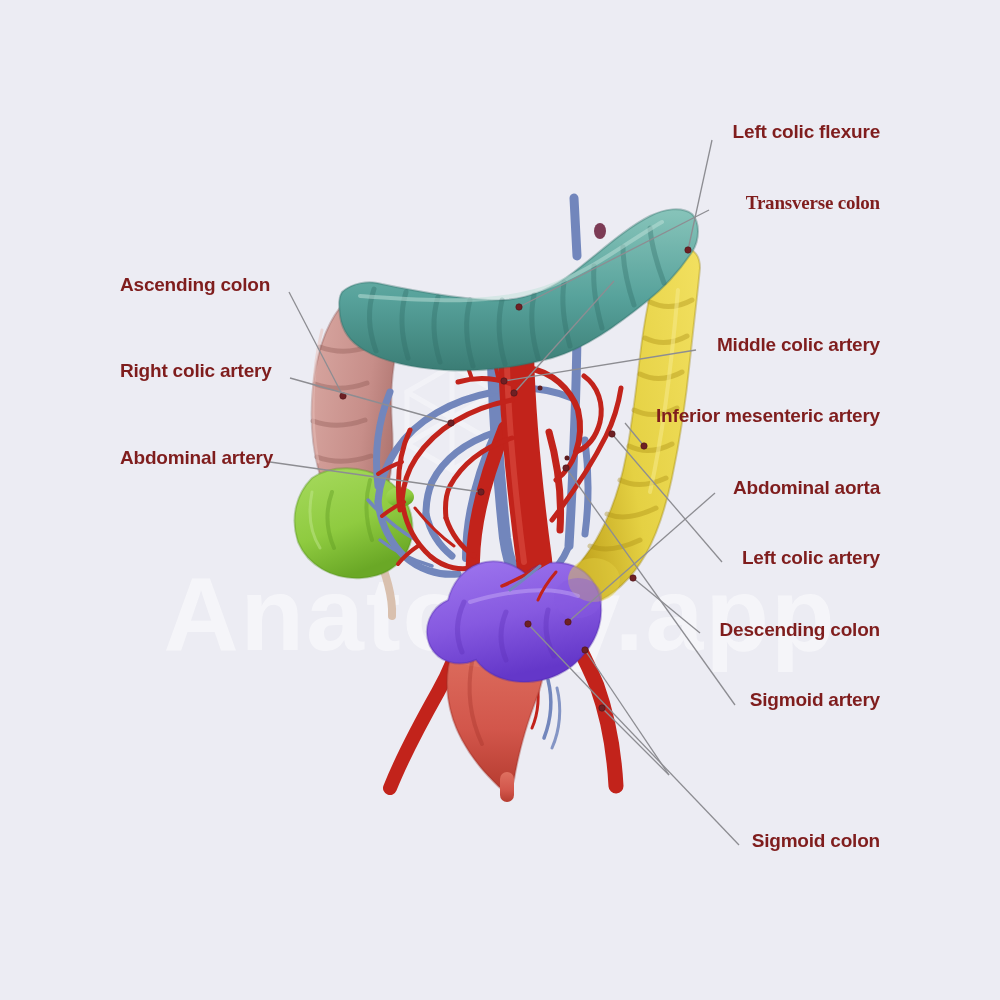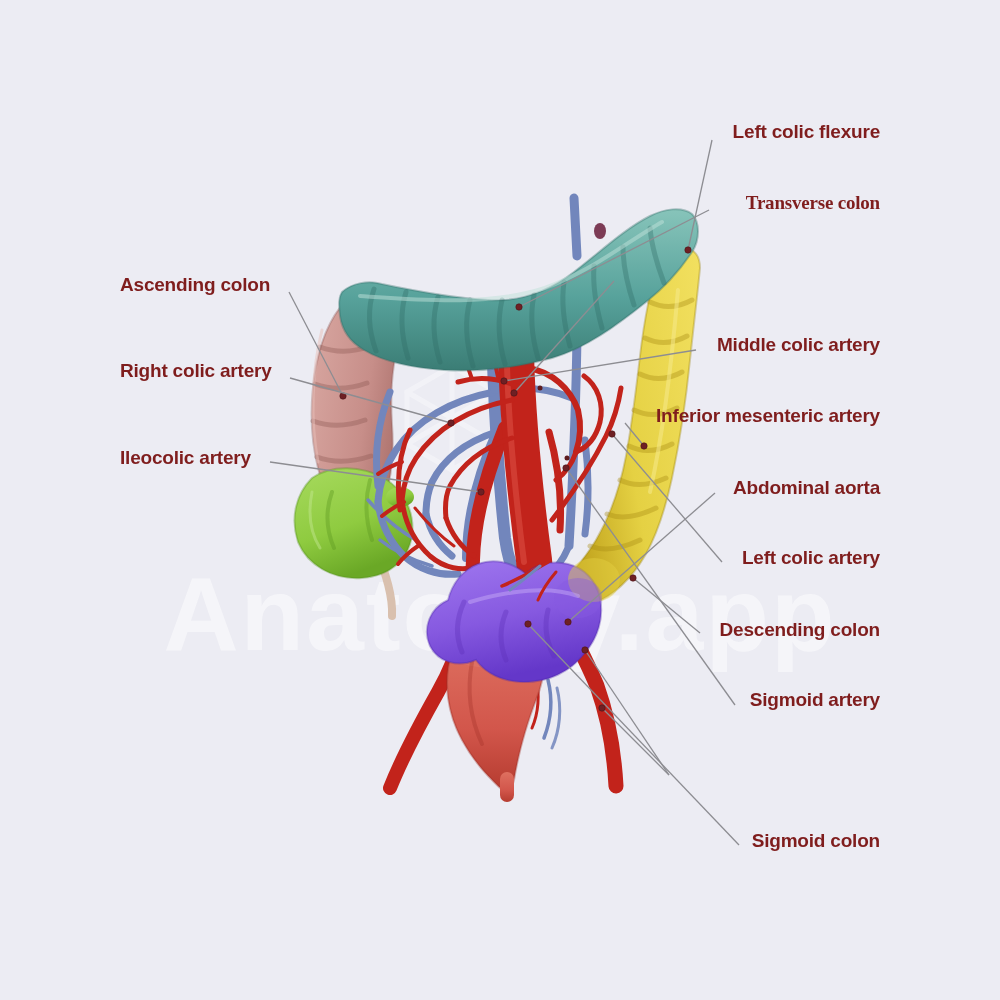--- a/index.html
+++ b/index.html
@@ -245,16 +245,16 @@
       <div class="label" style="right: 120px; top: 191px; font-family: Liberation Serif, serif;">Transverse colon</div>
       <div class="label" style="right: 120px; top: 333px;">Middle colic artery</div>
       <div class="label" style="right: 120px; top: 404px;">Inferior mesenteric artery</div>
       <div class="label" style="right: 120px; top: 476px;">Abdominal aorta</div>
       <div class="label" style="right: 120px; top: 546px; text-align: center;">Left colic artery</div>
       <div class="label" style="right: 120px; top: 618px;">Descending colon</div>
       <div class="label" style="right: 120px; top: 688px;">Sigmoid artery</div>
       <div class="label" style="right: 120px; top: 829px;">Sigmoid colon</div>
       <div class="label" style="left: 120px; top: 273px;">Ascending colon</div>
       <div class="label" style="left: 120px; top: 359px;">Right colic artery</div>
-      <div class="label" style="left: 120px; top: 446px;">Ileocolic artery</div>
+      <div class="label" style="left: 120px; top: 446px;">Abdominal artery</div>
     </div>
 
 </div>
 
 </body></html>

